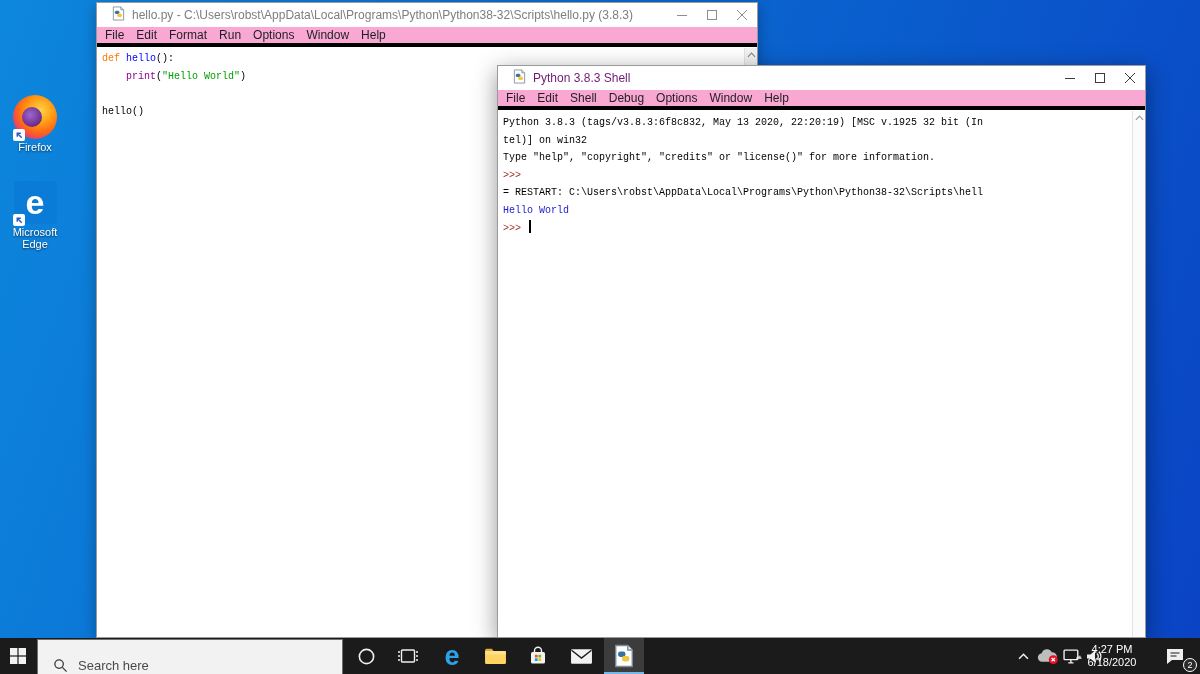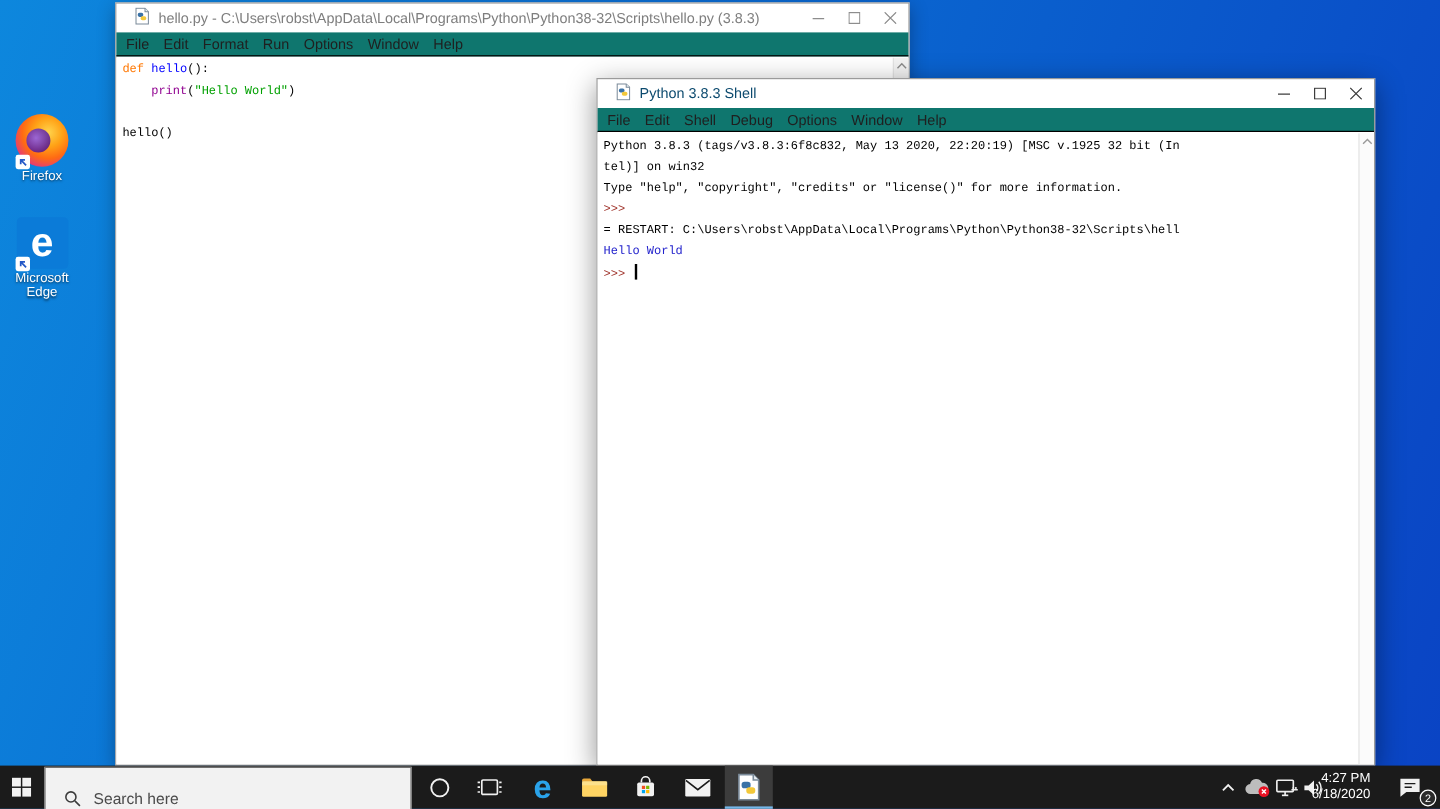--- a/index.html
+++ b/index.html
@@ -18,33 +18,33 @@
     font-size:34px;line-height:43px;text-align:center;position:relative}
   .sc-badge{position:absolute;left:0;bottom:0;width:12px;height:12px;background:#fff;border-radius:2px;
     display:flex;align-items:center;justify-content:center}
 
   
   .window{position:absolute;background:#fff;border:1px solid #9b9b9b}
   .titlebar{height:24px;display:flex;align-items:center;padding-left:14px;font-size:12px;white-space:nowrap;overflow:hidden}
   .titlebar .w-ico{margin-right:6px;flex:0 0 auto}
   .caps{margin-left:auto;display:flex;flex:0 0 auto}
   .cap{width:30px;height:24px;display:flex;align-items:center;justify-content:center}
-  .menubar{height:20px;display:flex;align-items:center;padding-left:2px;font-size:12px;color:#1f1f1f;border-bottom:1px solid #000000;background:#0f766e}
+  .menubar{height:20px;display:flex;align-items:center;padding-left:2px;font-size:12px;color:#1f1f1f;border-bottom:4px solid #000000;background:#f9a8d4}
   .menu-item{padding:2px 6px}
   .content{position:absolute;top:45px;left:0;right:0;bottom:0;background:#fff;overflow:hidden;
     font-family:Liberation Mono, monospace;font-size:10px;line-height:17.6px;color:#000}
   .content .pad{padding:2px 0 0 5px}
   .cline{white-space:pre}
   .scrollbar{position:absolute;top:0;right:0;bottom:0;width:13px;background:#f2f2f2;border-left:1px solid #e3e3e3}
   .scroll-up{height:14px;display:flex;align-items:center;justify-content:center}
   .shell .scrollbar{background:#fbfbfb}
 
   .editor .titlebar{color:#7e7e7e}
   .editor .cap{color:#8d8d8d}
-  .shellwin .titlebar{color:#0c4a6e}
+  .shellwin .titlebar{color:#701a75}
   .shellwin .cap{color:#3c3c3c}
   .editor{left:96px;top:2px;width:662px;height:636px;z-index:10;box-shadow:0 4px 14px rgba(0,0,0,.30)}
   .shellwin{left:497px;top:65px;width:649px;height:573px;z-index:20;box-shadow:0 6px 22px rgba(0,0,0,.42)}
 
   
   .tok-kw{color:#ff7700}
   .tok-def{color:#0000ff}
   .tok-builtin{color:#900090}
   .tok-str{color:#00a000}
   .sh-prompt{color:#a0342c}
@@ -56,21 +56,21 @@
   .tb-btn{position:absolute;top:0;height:36px;display:flex;align-items:center;justify-content:center}
   .tb-active{background:#3c3c3c}
   .tb-active::after{content:"";position:absolute;left:0;right:0;bottom:0;height:2px;background:#76b7e8}
   .searchbox{position:absolute;left:37px;top:1px;width:306px;height:52px;background:#f2f2f2;border:1px solid #6f6f6f;
     display:flex;align-items:center}
   .searchbox svg{margin:0 10px 0 15px;flex:0 0 auto}
   .searchbox input{border:none;outline:none;background:transparent;font-size:13px;color:#3a3a3a;width:220px;font-family:"Liberation Sans",sans-serif}
   .searchbox input::placeholder{color:#4a4a4a;opacity:1}
   .edge-e{color:#2aa3ea;font-weight:bold;font-size:27px;line-height:27px;font-family:"Liberation Sans",sans-serif}
   .clock{position:absolute;top:0;height:36px;right:58px;width:60px;color:#fff;font-size:11px;line-height:13px;
-    display:flex;flex-direction:column;justify-content:center;align-items:flex-end;text-align:right}
+    display:flex;flex-direction:column;justify-content:center;align-items:center;text-align:right}
   .ac-badge{position:absolute;right:3px;bottom:2px;width:14px;height:14px;border-radius:50%;background:#2b2b2b;
     border:1px solid #fff;color:#fff;font-size:9px;line-height:12px;text-align:center}
 </style>
 </head>
 <body>
 
 <div class="desktop">
 
 
   <div class="d-icon" style="left:2px;top:93px">

